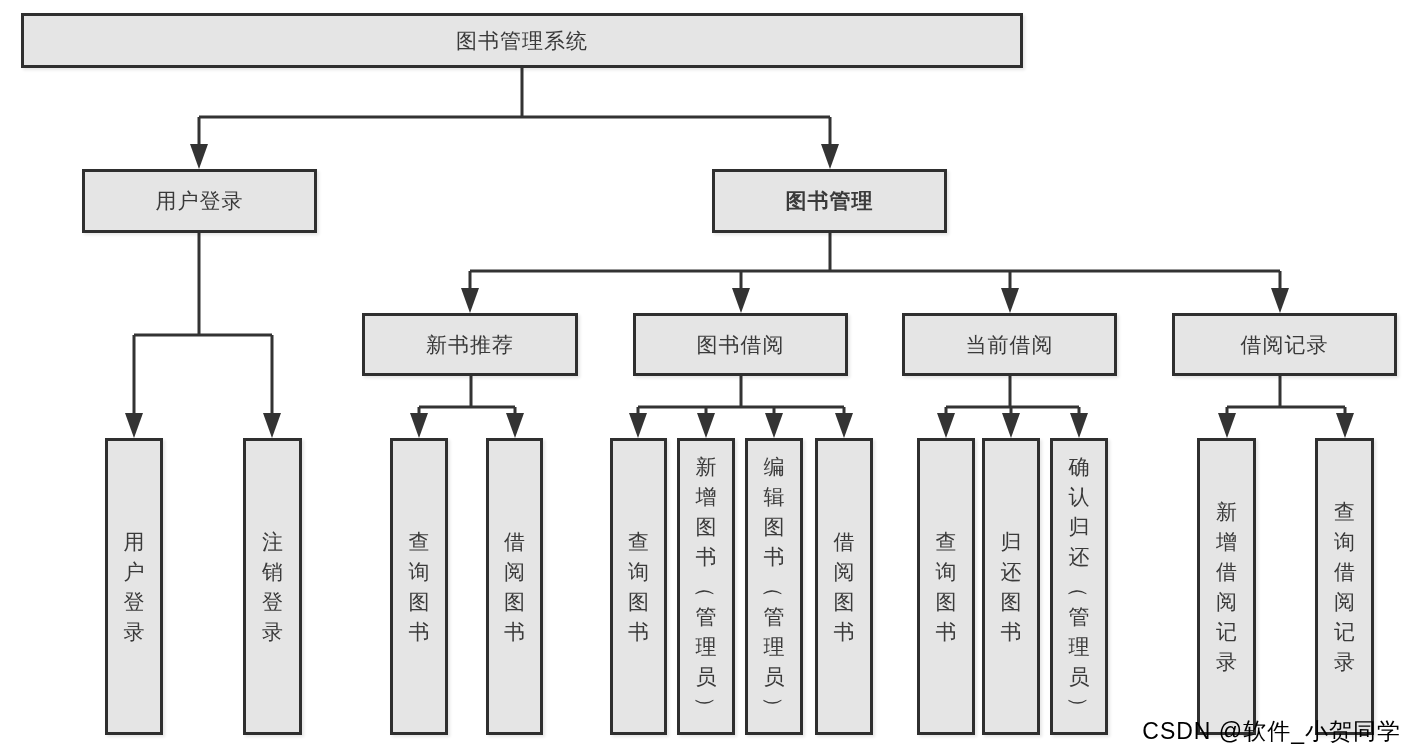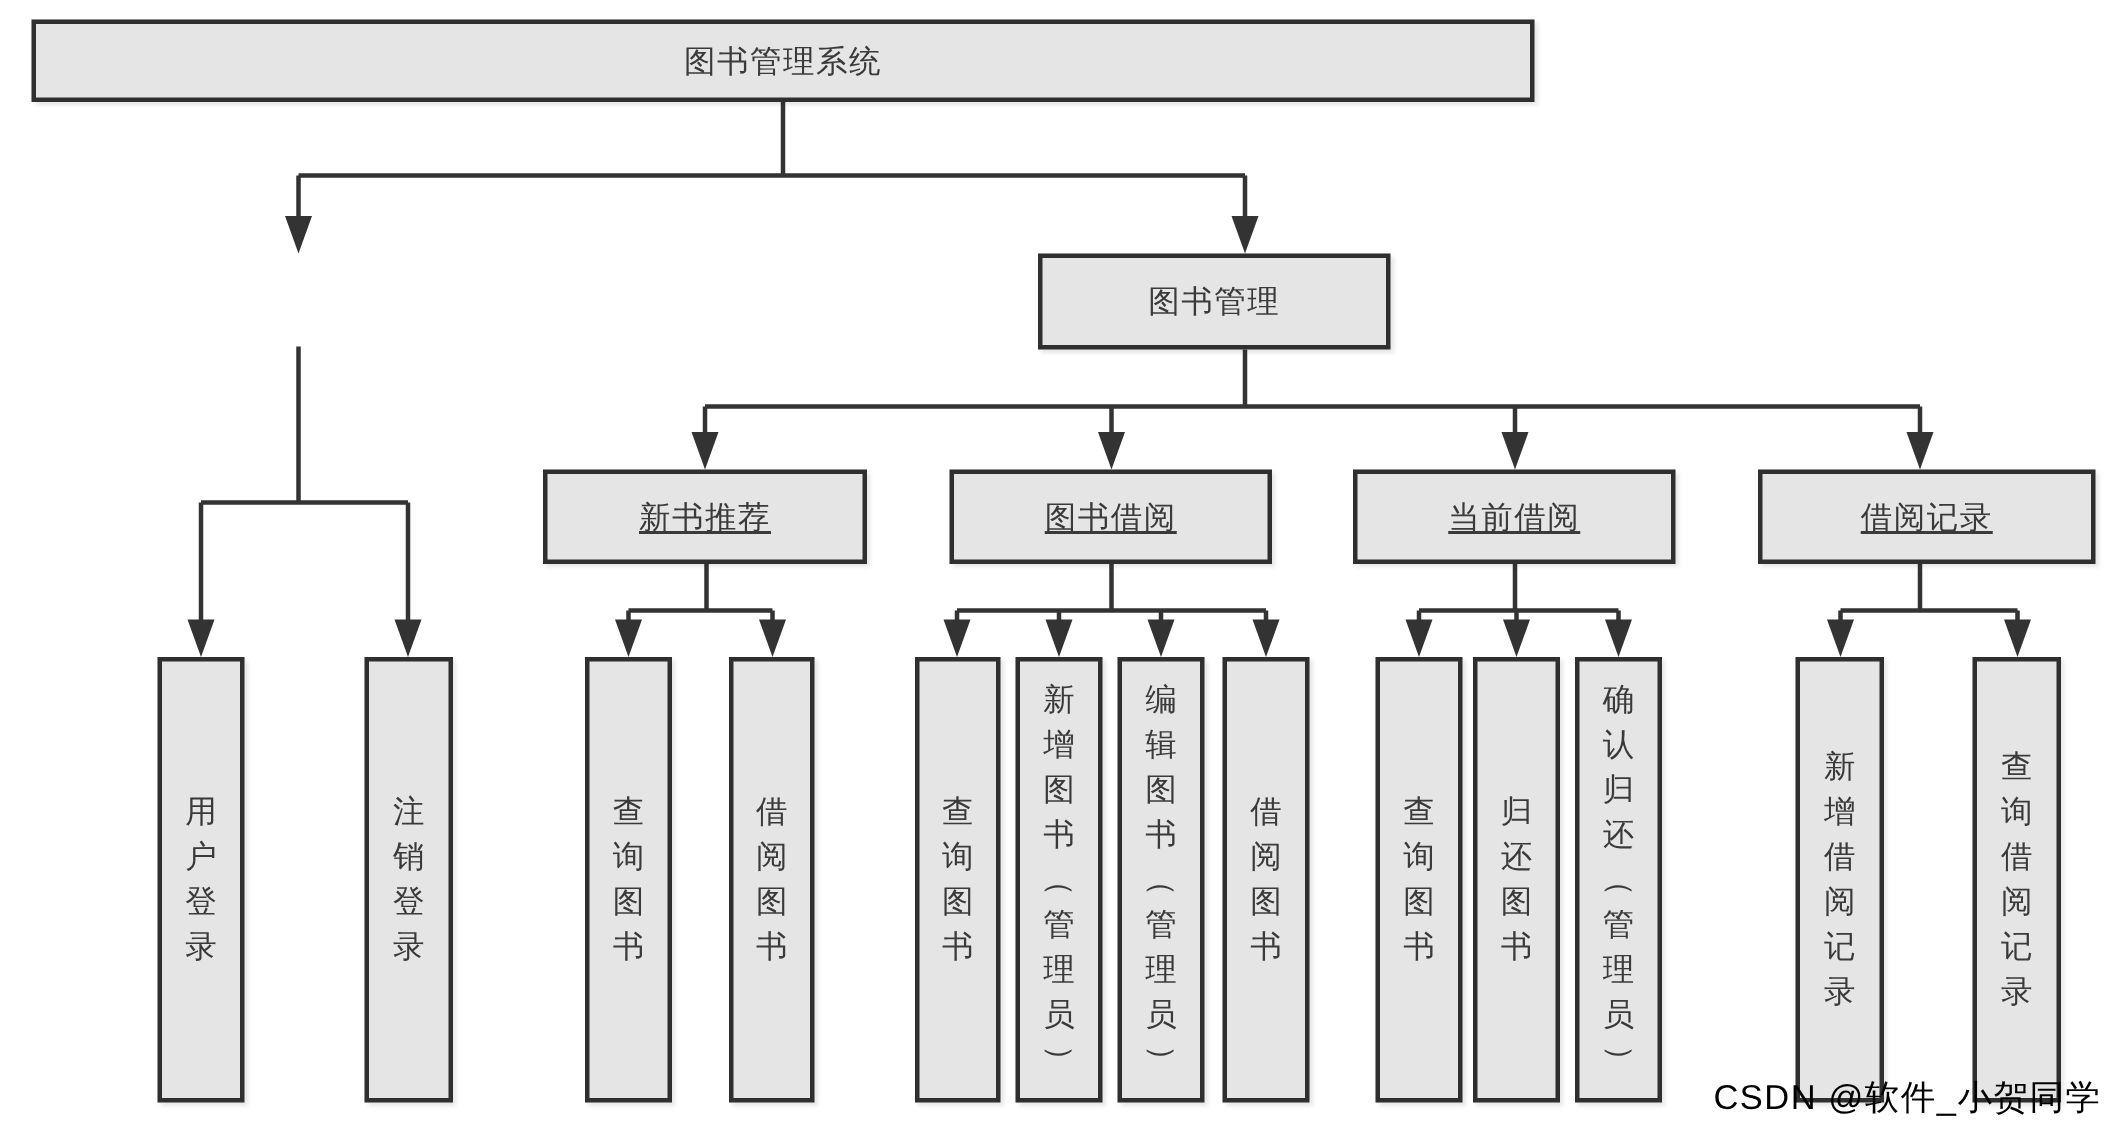--- a/index.html
+++ b/index.html
@@ -35,21 +35,21 @@
   }
   .hbox {
     display: flex;
     align-items: center;
     justify-content: center;
     font-size: 21px;
     letter-spacing: 1px;
   }
   .root  { left: 21px;  top: 13px;  width: 1002px; height: 55px; }
   .lvl2  { top: 169px; height: 64px; width: 235px; }
-  .lvl3  { top: 313px; height: 63px; text-decoration: underline; }
+  .lvl3  { top: 313px; height: 63px; }
   .vbox {
     top: 438px;
     height: 297px;
     display: flex;
     flex-direction: column;
     align-items: center;
     justify-content: center;
   }
   .vbox span {
     display: block;
@@ -115,21 +115,24 @@
       <path d="M1280 374 V407 M1227 407 H1345 M1227 407 V416 M1345 407 V416"></path>
       <polygon points="1218,413 1236,413 1227,438"></polygon>
       <polygon points="1336,413 1354,413 1345,438"></polygon>
     </g>
   </svg>
 
   <div class="box hbox root">
     <span>图书管理系统</span>
   </div>
 
-  <div class="box hbox lvl2" style="left:692px;">
+  <div class="box hbox lvl2" style="left:82px;">
+    <span>用户登录</span>
+  </div>
+  <div class="box hbox lvl2" style="left:712px;font-weight:bold;">
     <span>图书管理</span>
   </div>
 
   <div class="box hbox lvl3" style="left:362px;width:216px;">
     <span>新书推荐</span>
   </div>
   <div class="box hbox lvl3" style="left:633px;width:215px;">
     <span>图书借阅</span>
   </div>
   <div class="box hbox lvl3" style="left:902px;width:215px;">

